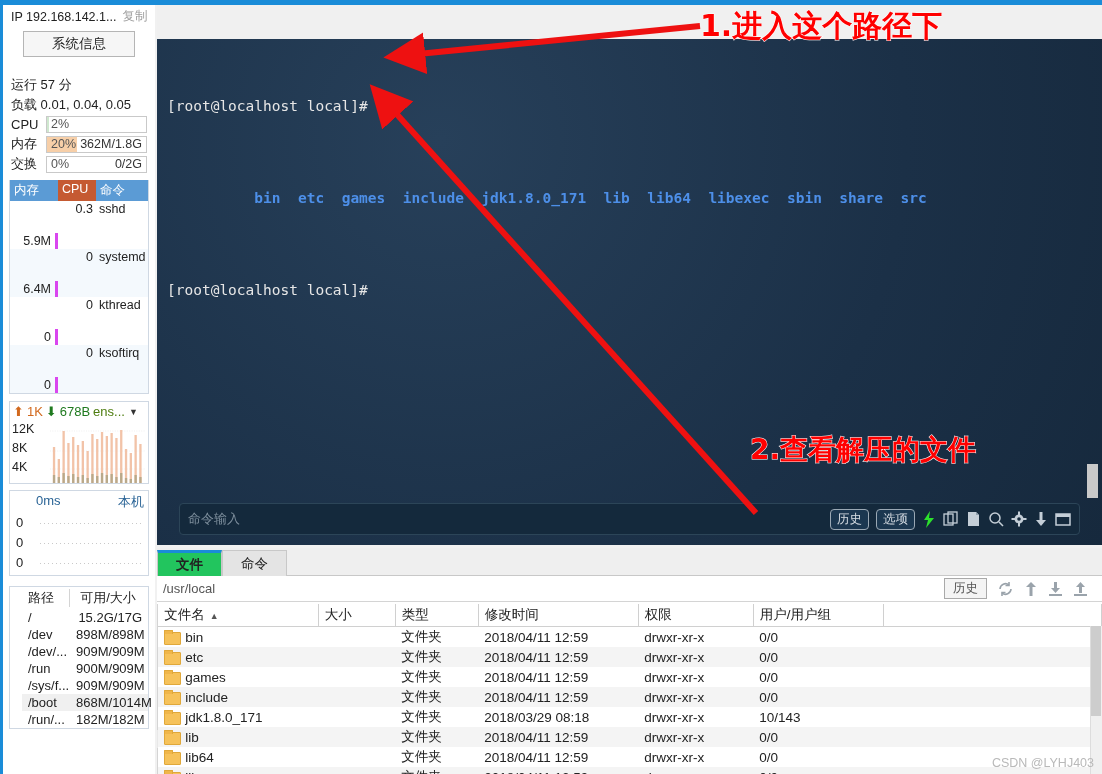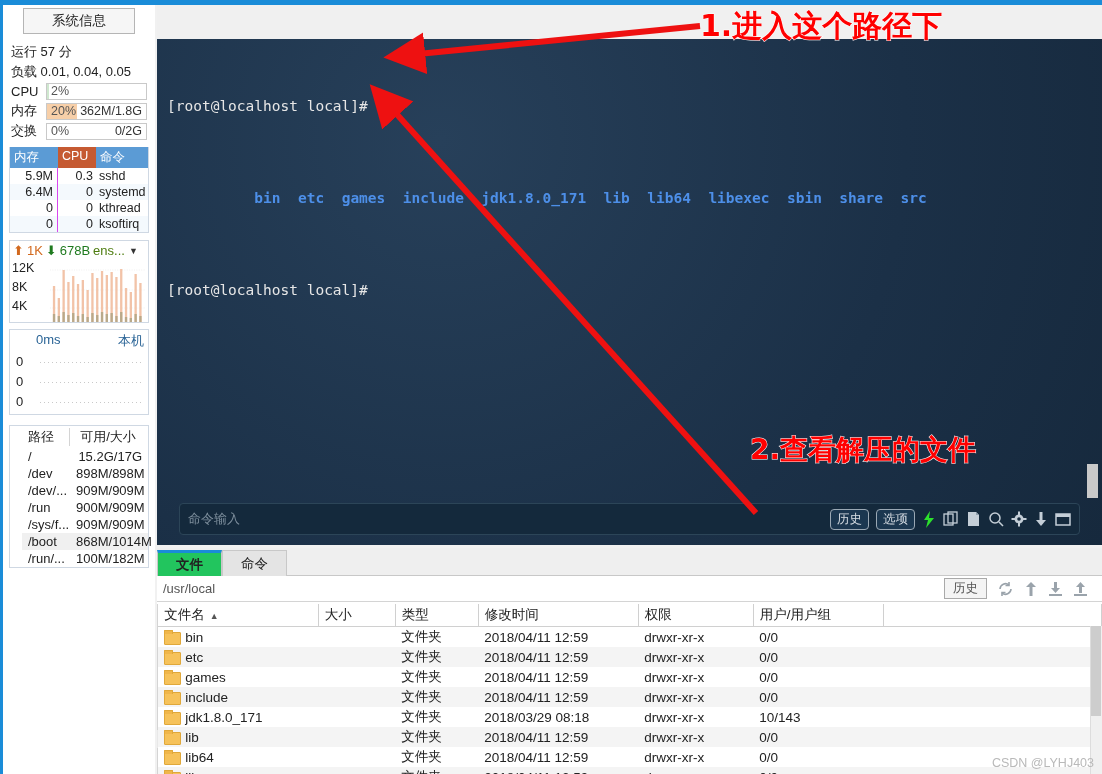--- a/index.html
+++ b/index.html
@@ -33,21 +33,21 @@
   .sb-row { padding: 3px 8px; display: flex; align-items: center; gap: 6px; white-space: nowrap; }
   .sb-title { font-size: 13.5px; }
   .status-dot {
     width: 11px; height: 11px; border-radius: 50%;
     background: radial-gradient(circle at 35% 30%, #ddd, #999);
     border: 1px solid #8b8b8b; display: inline-block;
   }
   .sb-ip { font-size: 12.5px; color: #222; }
   .sb-copy { color: #9b9b9b; font-size: 12.5px; }
   .sysinfo-btn {
-    display: block; margin: 3px auto 8px auto; width: 112px; text-align: center;
+    display: block; margin: 3px auto 18px auto; width: 112px; text-align: center;
     border: 1px solid #b5b5b5; background: #f6f6f6; padding: 3px 0;
     font-size: 13.5px; color: #222; cursor: pointer;
   }
   .sb-line { padding: 1px 8px; font-size: 13px; white-space: nowrap; }
   .meter-row {
     display: flex; align-items: center; gap: 5px; padding: 1px 8px 1px 8px;
     font-size: 13px; white-space: nowrap;
   }
   .meter-label { width: 30px; flex: 0 0 auto; }
   .meter {
@@ -63,21 +63,21 @@
     margin: 6px 6px 0 6px; border: 1px solid #cfd8e3; border-top: none;
   }
   .proc-head { display: flex; font-size: 12.5px; color: #ffffff; }
   .proc-head div { padding: 2px 4px; }
   .ph-mem { flex: 0 0 48px; background: #5b9bd5; }
   .ph-cpu { flex: 0 0 38px; background: #c55a32; text-align: left; }
   .ph-cmd { flex: 1 1 auto; background: #5b9bd5; }
   .proc-row { display: flex; font-size: 12.5px; color: #222; }
   .proc-row:nth-child(odd) { background: #f4f9fd; }
   .proc-row:nth-child(even) { background: #ffffff; }
-  .pr-mem { flex: 0 0 48px; text-align: right; padding: 1px 4px; border-right: 1px solid #d946ef; }
+  .pr-mem { flex: 0 0 48px; text-align: right; padding: 1px 4px; border-right: 3px solid #d946ef; margin-top: 32px; }
   .pr-cpu { flex: 0 0 38px; text-align: right; padding: 1px 3px; }
   .pr-cmd { flex: 1 1 auto; padding: 1px 3px; overflow: hidden; white-space: nowrap; }
 
   
   .netpanel { margin: 7px 6px 0 6px; border: 1px solid #cfd8e3; background: #fff; }
   .net-head { display: flex; align-items: center; gap: 3px; padding: 2px 3px; font-size: 13px; white-space: nowrap; }
   .arrow-up { color: #d2691e; font-size: 13px; }
   .arrow-dn { color: #1f7a1f; font-size: 13px; }
   .net-up { color: #d2691e; }
   .net-dn { color: #1f7a1f; }
@@ -245,20 +245,24 @@
 <body>
 
 <div id="app">
 
   <div class="win-top-border"></div>
   <div class="win-left-border"></div>
 
   <div id="sidebar">
 
 
+    <div class="sb-row">
+      <span class="sb-ip">IP 192.168.142.1...</span>
+      <span class="sb-copy">复制</span>
+    </div>
 
     <div class="sysinfo-btn">系统信息</div>
 
     <div class="sb-line">运行 57 分</div>
     <div class="sb-line">负载 0.01, 0.04, 0.05</div>
 
     <div class="meter-row">
       <span class="meter-label">CPU</span>
       <span class="meter">
         <span class="fill" style="width:2%;background:#cfe8cf"></span>
@@ -419,21 +423,21 @@
       <div class="disk-row">
         <div class="dr-path">/sys/f...</div>
         <div class="dr-size">909M/909M</div>
       </div>
       <div class="disk-row alt">
         <div class="dr-path">/boot</div>
         <div class="dr-size">868M/1014M</div>
       </div>
       <div class="disk-row">
         <div class="dr-path">/run/...</div>
-        <div class="dr-size">100M/182M</div>
+        <div class="dr-size">182M/182M</div>
       </div>
     </div>
   </div>
 
   <div id="termwin">
     <div class="tabbar">
       <div class="folder-btn">
         <svg width="22" height="18" viewBox="0 0 22 18">
           <path d="M1 3 h7 l2 2 h6 v2 H6 L2 15 H1 Z" fill="none" stroke="#1a6fb5" stroke-width="1.4"></path>
           <path d="M6 7 h15 l-4 8 H2 Z" fill="none" stroke="#1a6fb5" stroke-width="1.4"></path>

